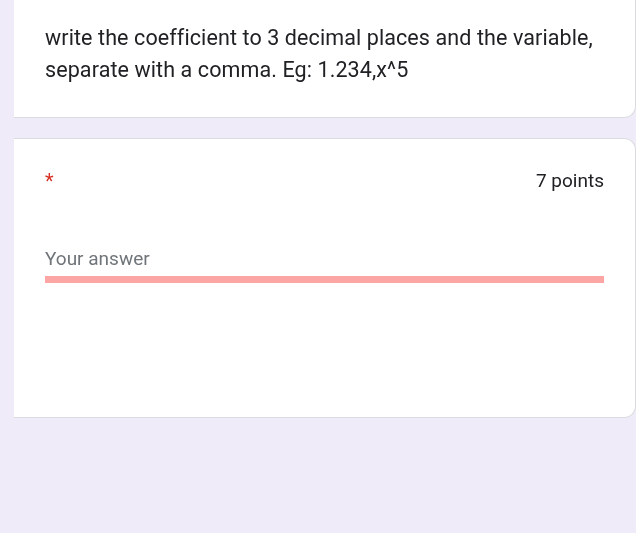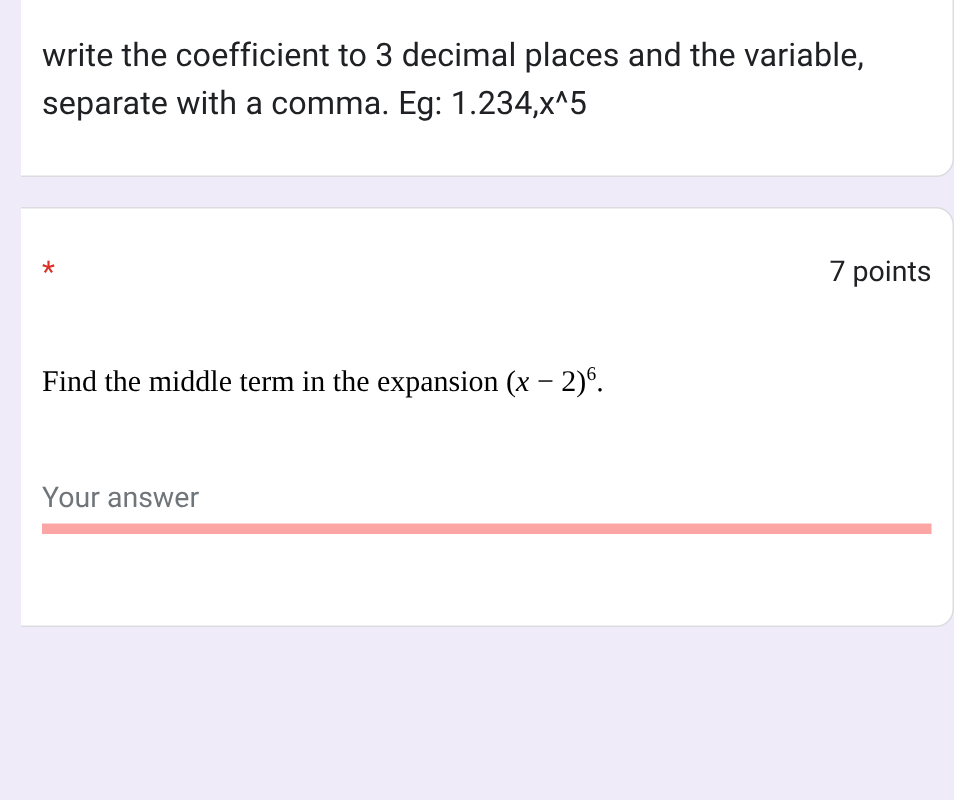--- a/index.html
+++ b/index.html
@@ -11,21 +11,21 @@
       font-family: 'Google Sans', Roboto, Arial, sans-serif;
       background: #f0ebf8;
       width: 636px;
       height: 533px;
       overflow: hidden;
     }
     .card {
       background: #fff;
       border-radius: 12px;
       margin: 0 0 20px 14px;
-      padding: 24px 14px;
+      padding: 24px 31px;
       border: 1px solid #dadce0;
       border-left: none;
       border-top-left-radius: 0;
       border-bottom-left-radius: 0;
     }
     .card-top {
       border-top: none;
       border-top-right-radius: 0;
       padding-top: 22px;
       padding-bottom: 30px;
@@ -100,19 +100,16 @@
   <div class="instruction-text">write the coefficient to 3 decimal places and the variable, separate with a comma. Eg: 1.234,x^5</div>
 </div>
 
 <div class="card card-question">
   <div class="question-header">
     <div class="question-title">
       <span class="required">*</span>
     </div>
     <div class="points">7 points</div>
   </div>
-  <div class="question-body">
-    <span>Find the middle term in the expansion </span><span>(</span><span class="math-var">x</span><span> − 2)</span><span class="sup">6</span><span>.</span>
-  </div>
   <div class="answer-field">
     <input type="text" class="answer-input" placeholder="Your answer" style="">
   </div>
 </div>
 
 </body></html>

